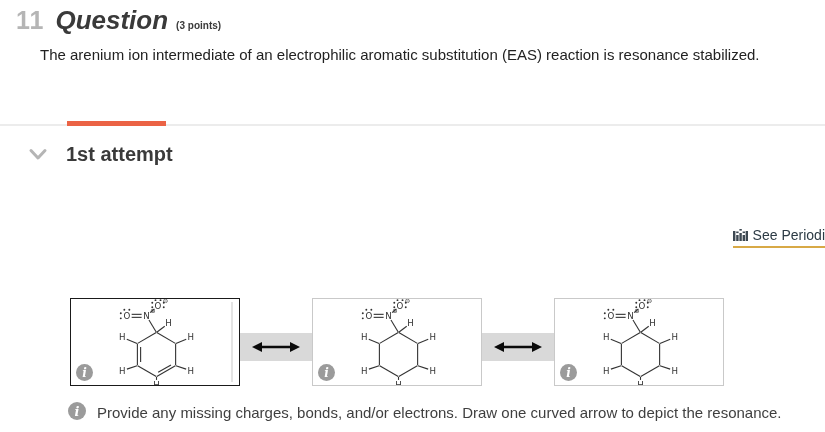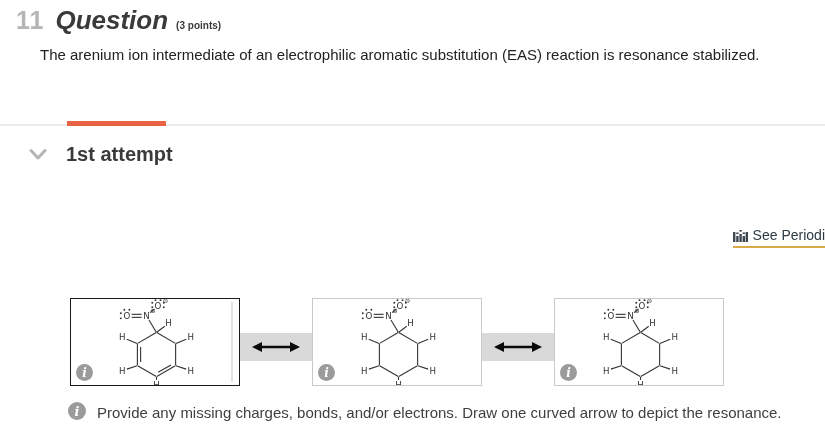--- a/index.html
+++ b/index.html
@@ -15,21 +15,21 @@
 
   
   .divider{position:absolute;left:0;top:124px;width:825px;height:2px;background:#ececec;}
   .accentbar{position:absolute;left:67px;top:121px;width:99px;height:5px;background:var(--orange,#eb6345);}
 
   
   .chev{position:absolute;left:28px;top:148px;cursor:pointer;}
   .attempt{position:absolute;left:66px;top:143px;font-size:20px;font-weight:bold;color:#3a3a3a;}
 
   
-  .periodic{position:absolute;right:0;top:227px;display:flex;align-items:flex-end;cursor:pointer;
+  .periodic{position:absolute;right:0;top:227px;display:flex;align-items:flex-start;cursor:pointer;
             padding-bottom:3px;border-bottom:2px solid var(--gold,#d8a946);}
   .periodic .lbl{font-size:14px;color:var(--link,#2d3b45);margin-left:5px;white-space:nowrap;}
 
   
   .structs{position:absolute;left:70px;top:298px;display:flex;align-items:center;}
   .sbox{position:relative;width:170px;height:88px;background:#fff;box-sizing:border-box;}
   .sbox.sel{border:1.5px solid #1a1a1a;}
   .sbox.plain{border:1px solid #c9c9c9;}
   .band{width:72px;height:28px;background:var(--band,#d9d9d9);transform:translateY(5px);
         display:flex;align-items:center;justify-content:center;}

